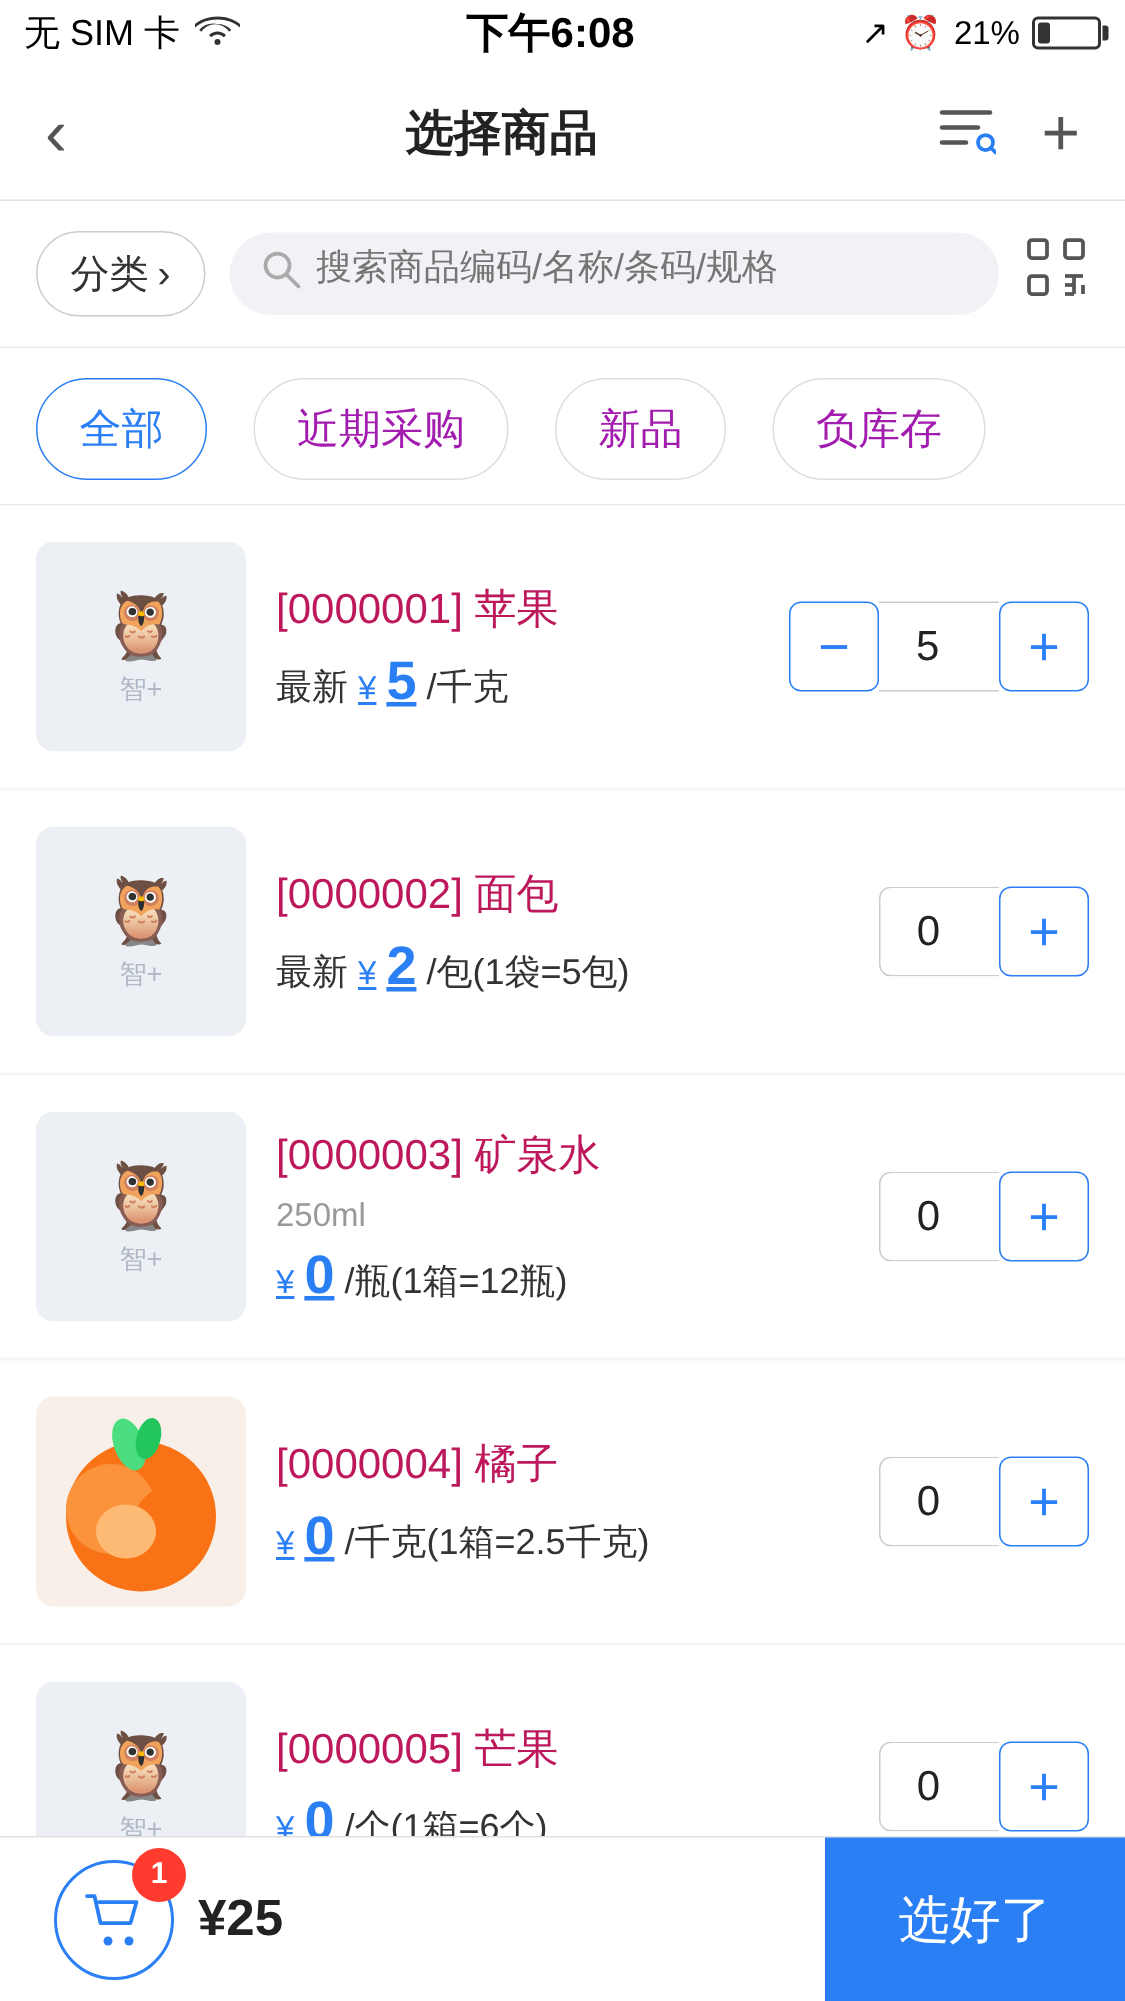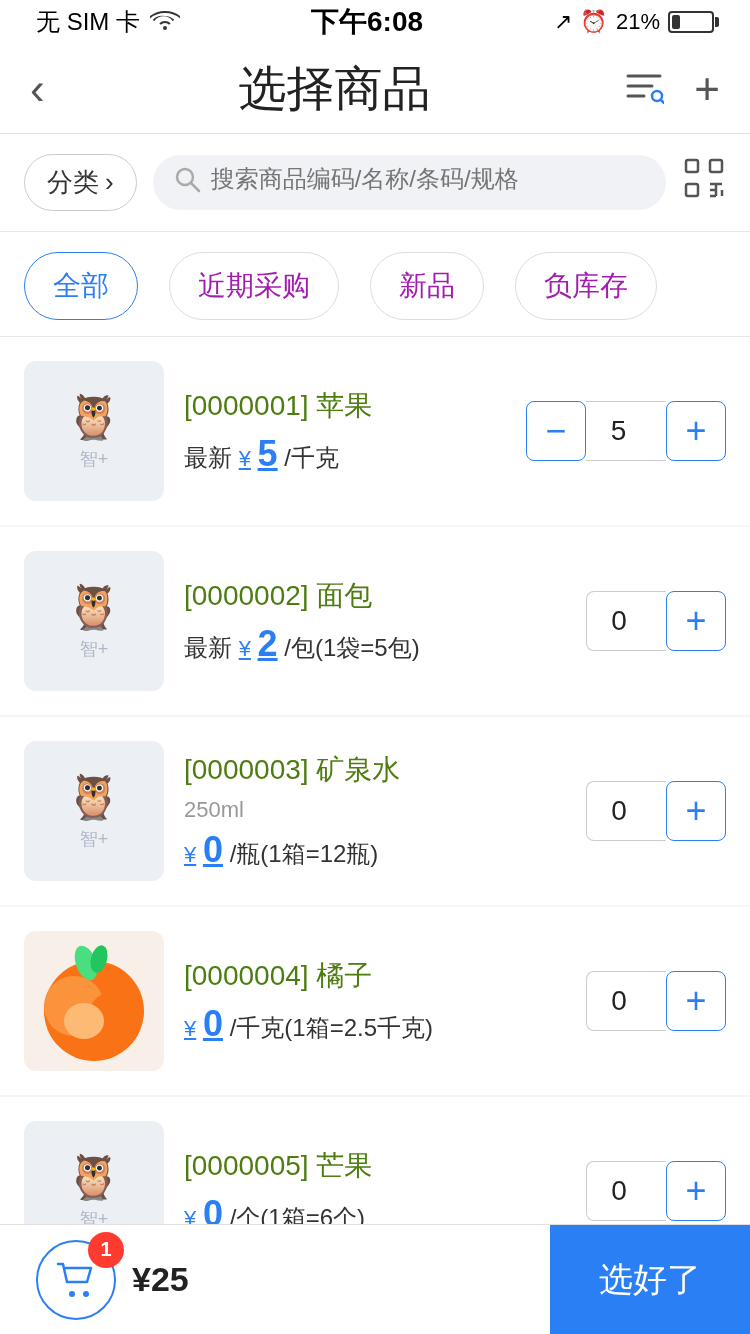--- a/index.html
+++ b/index.html
@@ -13,21 +13,21 @@
       font-size: 28px;
     }
 
     
     .status-bar {
       background: #fff;
       height: 44px;
       display: flex;
       align-items: center;
       justify-content: space-between;
-      padding: 0 36px;
+      padding: 0 16px;
       font-size: 24px;
       font-weight: 500;
     }
     .status-left { display: flex; align-items: center; gap: 10px; }
     .status-center { font-size: 28px; font-weight: 600; }
     .status-right { display: flex; align-items: center; gap: 8px; font-size: 22px; }
     .battery-icon {
       width: 46px; height: 22px; border: 2px solid #333; border-radius: 4px; position: relative; display: inline-flex; align-items: center; padding: 2px;
     }
     .battery-icon::after { content: ''; position: absolute; right: -7px; top: 50%; transform: translateY(-50%); width: 4px; height: 10px; background: #333; border-radius: 0 2px 2px 0; }
@@ -36,21 +36,21 @@
     
     .nav-bar {
       background: #fff;
       height: 90px;
       display: flex;
       align-items: center;
       justify-content: space-between;
       padding: 0 30px;
       border-bottom: 1px solid #e0e0e0;
     }
-    .nav-title { font-size: 48px; font-weight: 400; color: #222; }
+    .nav-title { font-size: 32px; font-weight: 700; color: #222; }
     .nav-icons { display: flex; align-items: center; gap: 30px; }
     .nav-icon-btn { font-size: 44px; color: #555; background: none; border: none; cursor: pointer; line-height: 1; }
     .back-btn { font-size: 44px; color: #555; background: none; border: none; cursor: pointer; }
 
     
     .filter-bar {
       background: #fff;
       padding: 20px 24px;
       display: flex;
       align-items: center;
@@ -112,21 +112,21 @@
     }
     .thumb-placeholder {
       width: 100%; height: 100%;
       display: flex; flex-direction: column; align-items: center; justify-content: center;
       background: #eceff3;
     }
     .owl-icon { font-size: 44px; color: #b0b8c8; }
     .owl-label { font-size: 18px; color: #b0b8c8; margin-top: 4px; }
 
     .product-info { flex: 1; }
-    .product-name { font-size: 28px; color: #4d7c0f; font-weight: 500; margin-bottom: 8px; }
+    .product-name { font-size: 28px; color: #be185d; font-weight: 500; margin-bottom: 8px; }
     .product-spec { font-size: 22px; color: #999; margin-bottom: 6px; }
     .product-price { font-size: 24px; color: #333; }
     .price-label { color: #333; }
     .price-currency { color: #2b7ff5; font-size: 22px; text-decoration: underline; }
     .price-value { color: #2b7ff5; font-size: 36px; font-weight: 700; text-decoration: underline; }
     .price-unit { color: #333; font-size: 24px; }
 
     .qty-control { display: flex; align-items: center; gap: 0; flex-shrink: 0; }
     .qty-btn {
       width: 60px; height: 60px;

